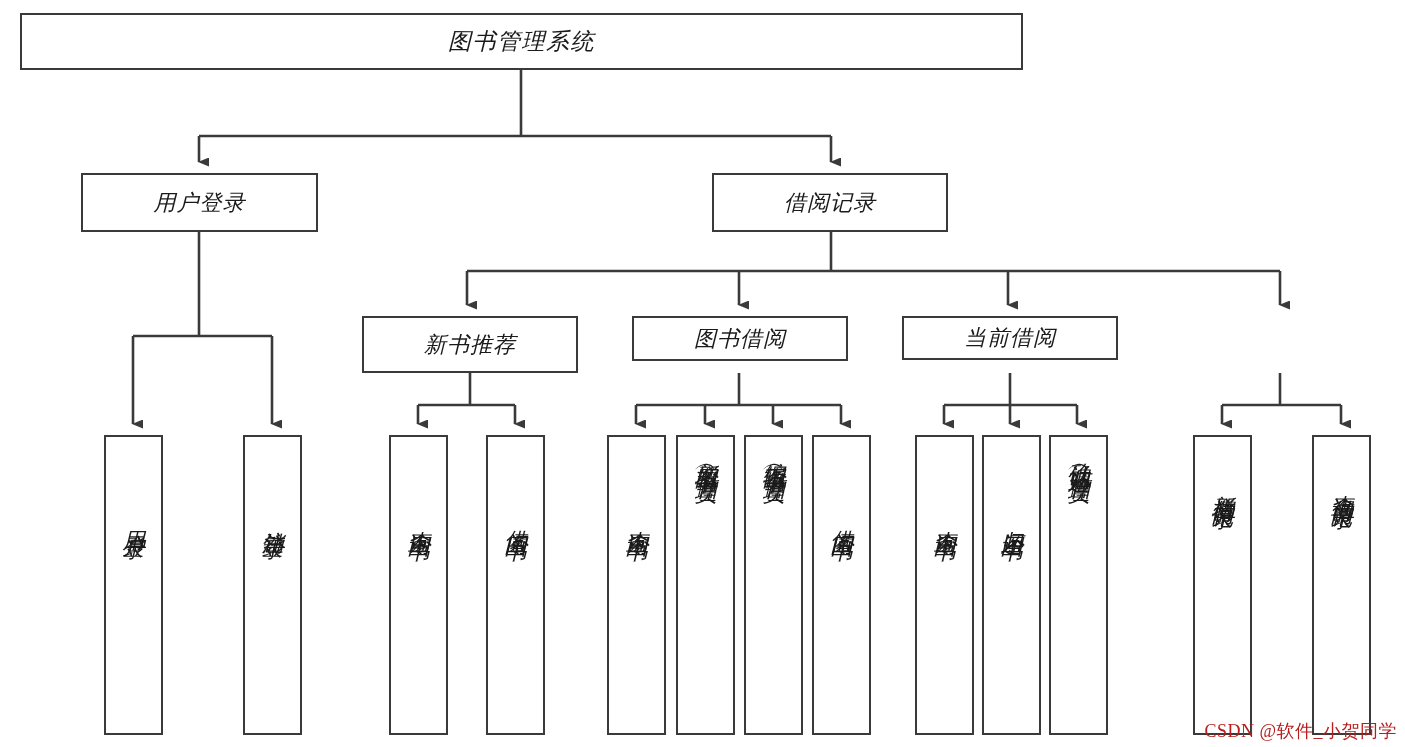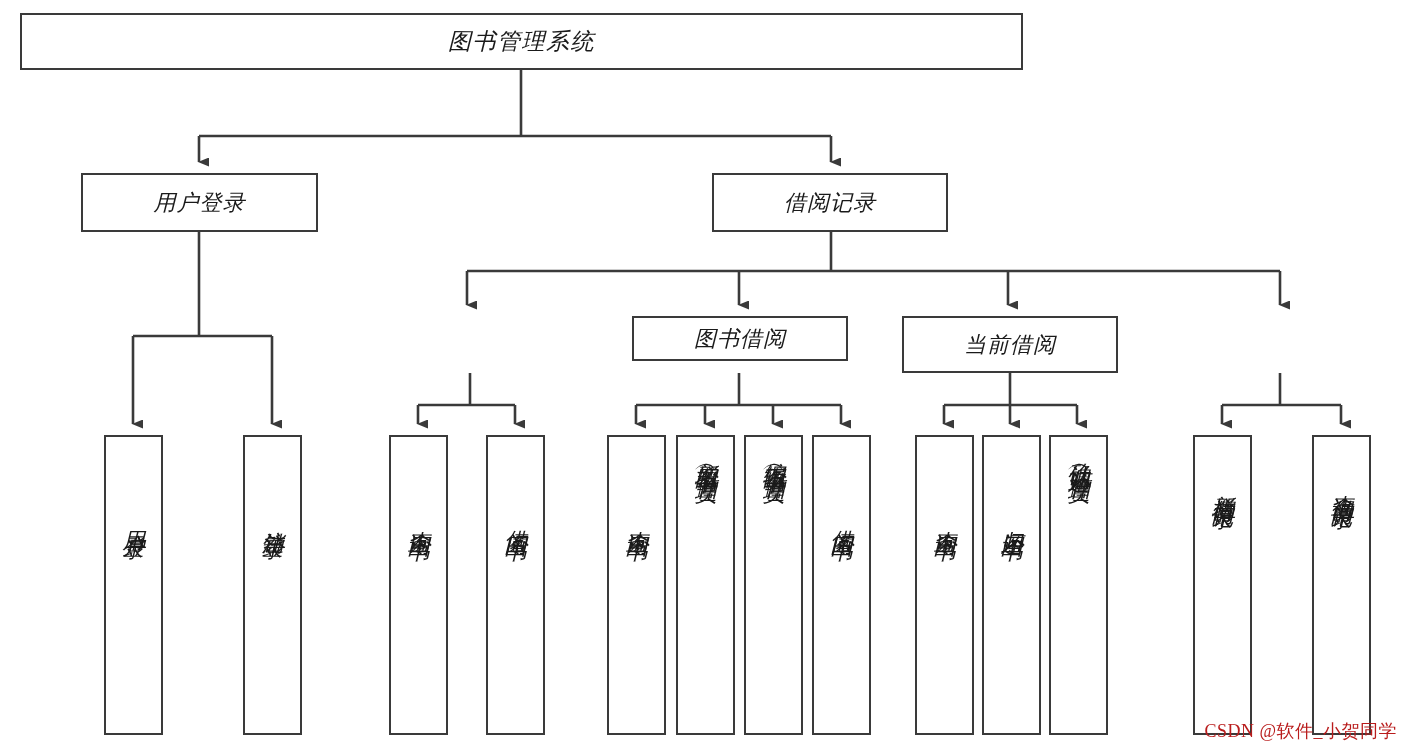--- a/index.html
+++ b/index.html
@@ -137,26 +137,29 @@
   </div>
 
   <div class="node node-h" style="left:81px; top:173px; width:237px; height:59px;">
     <span class="label">用户登录</span>
   </div>
 
   <div class="node node-h" style="left:712px; top:173px; width:236px; height:59px;">
     <span class="label">借阅记录</span>
   </div>
 
+  <div class="node node-h" style="left:362px; top:316px; width:216px; height:57px;">
+    <span class="label">新书推荐</span>
+  </div>
 
   <div class="node node-h" style="left:632px; top:316px; width:216px; height:45px;">
     <span class="label">图书借阅</span>
   </div>
 
-  <div class="node node-h" style="left:902px; top:316px; width:216px; height:57px;">
+  <div class="node node-h" style="left:902px; top:316px; width:216px; height:44px;">
     <span class="label">当前借阅</span>
   </div>
 
 
   <div class="node node-v" style="left:104px; top:435px; width:59px; height:300px; padding-top:76px;">
     <span class="label">用户登录</span>
   </div>
 
   <div class="node node-v" style="left:243px; top:435px; width:59px; height:300px; padding-top:76px;">
     <span class="label">注销登录</span>

